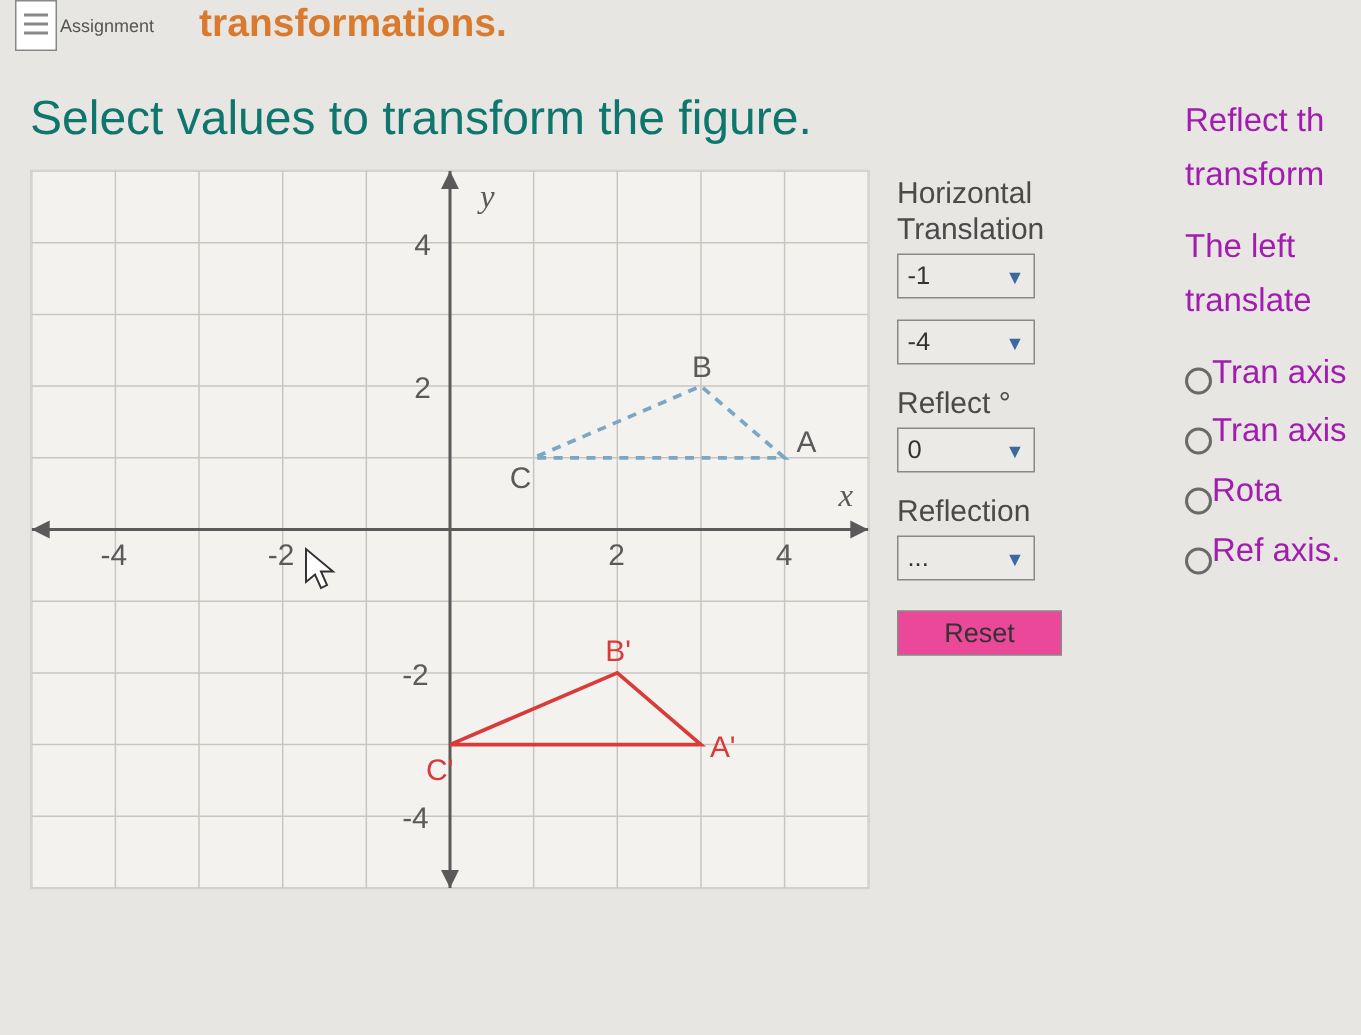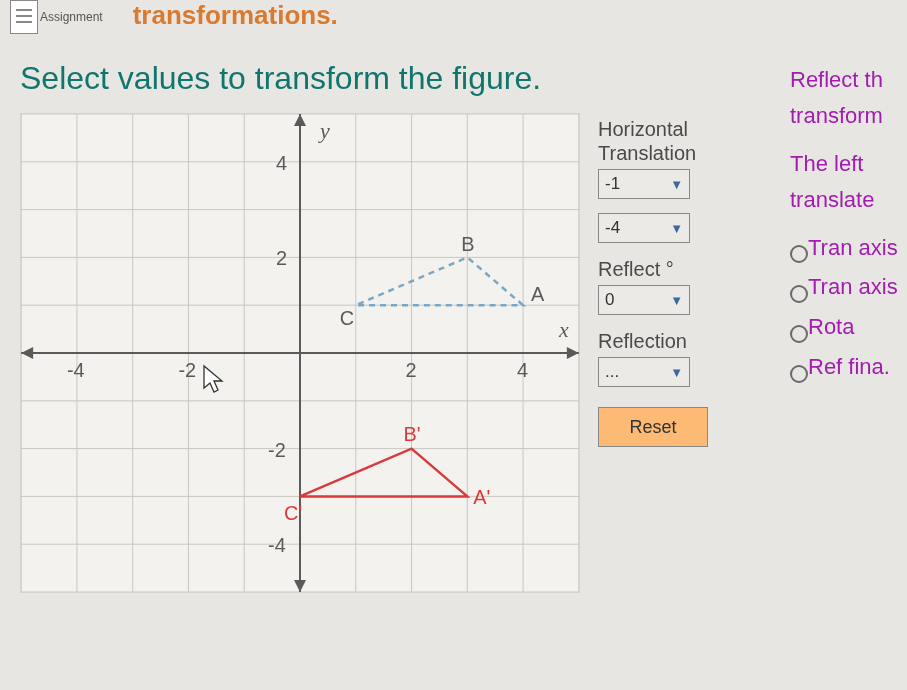--- a/index.html
+++ b/index.html
@@ -79,22 +79,22 @@
     .ctrl-group { display: flex; flex-direction: column; gap: 4px; }
     .ctrl-label { font-size: 20px; color: #4a4a4a; line-height: 1.2; }
     .dropdown {
       display: flex; align-items: center; justify-content: space-between;
       border: 1px solid #888; background: #eceae7;
       height: 30px; width: 92px; padding: 0 6px;
       font-size: 17px; color: #333;
     }
     .dropdown .chev { color: #3a6aa0; font-size: 13px; }
     .btn {
-      border: 1px solid #888; background: #fdba74;
-      height: 40px; width: 110px; font-size: 18px; color: #333;
+      border: 1px solid #888; background: #ec4899;
+      height: 30px; width: 110px; font-size: 18px; color: #333;
       display: flex; align-items: center; justify-content: center;
       margin-top: 6px;
     }
     .right-text {
       position: absolute;
       left: 790px;
       top: 64px;
       width: 117px;
       font-size: 22px;
       color: #a21caf;
@@ -227,15 +227,15 @@
   <div class="opt-row">
     <div class="radio"></div>
     <span>Tran axis</span>
   </div>
   <div class="opt-row">
     <div class="radio"></div>
     <span>Rota</span>
   </div>
   <div class="opt-row">
     <div class="radio"></div>
-    <span>Ref fina.</span>
+    <span>Ref axis.</span>
   </div>
 </div>
 
 </body></html>

